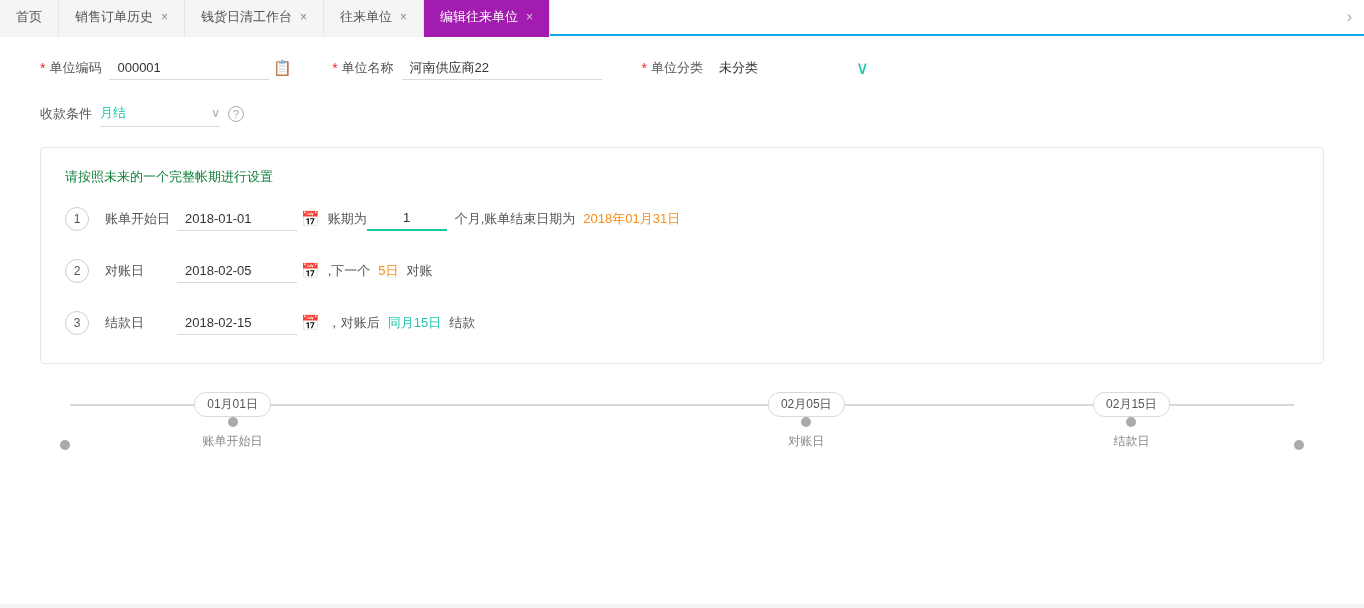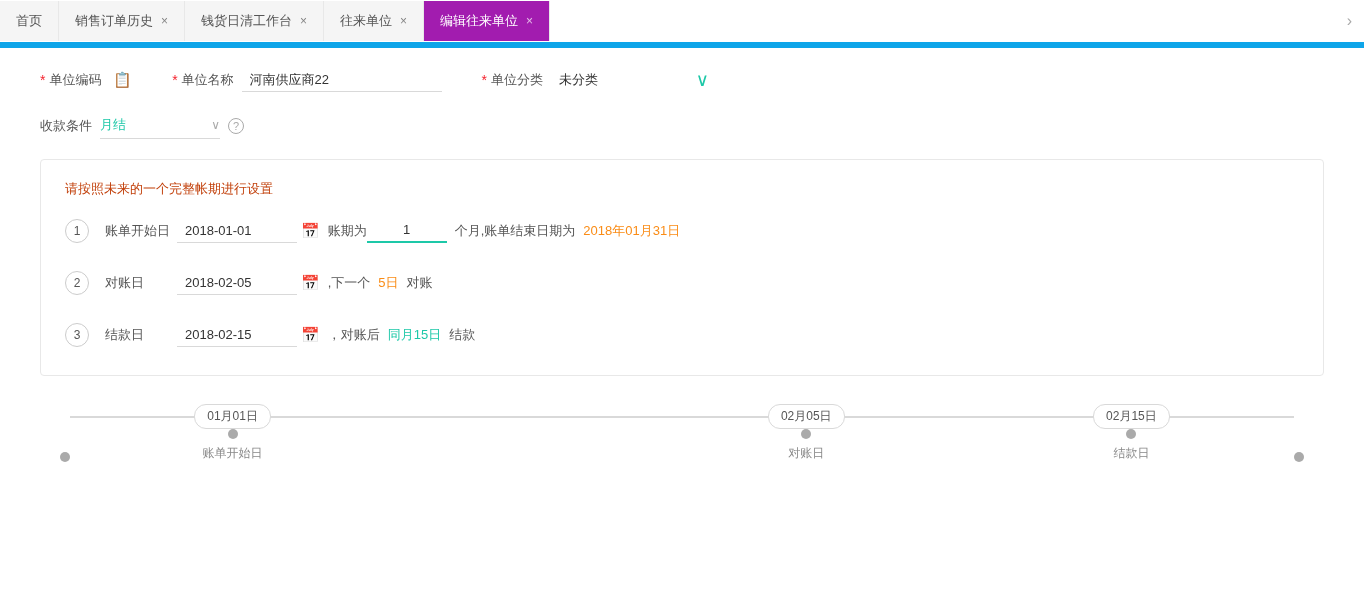--- a/index.html
+++ b/index.html
@@ -3,22 +3,22 @@
   <meta charset="utf-8">
   <style>
     * { box-sizing: border-box; margin: 0; padding: 0; }
     body { font-family: 'Microsoft YaHei', Arial, sans-serif; font-size: 14px; background: #f5f5f5; color: #333; }
 
     
     .tabs-bar {
       display: flex;
       align-items: center;
       background: #fff;
-      border-bottom: 6px solid #0ea5e9;
-      height: 48px;
+      border-bottom: 2px solid #0ea5e9;
+      height: 36px;
       padding: 0 0;
     }
     .tab-item {
       display: flex;
       align-items: center;
       padding: 0 16px;
       height: 40px;
       cursor: pointer;
       font-size: 13px;
       color: #555;
@@ -168,21 +168,21 @@
 
     
     .settings-box {
       border: 1px solid #e8e8e8;
       border-radius: 4px;
       padding: 20px 24px;
       margin-top: 8px;
     }
     .settings-title {
       font-size: 13px;
-      color: #c2410c;
+      color: #15803d;
       margin-bottom: 20px;
     }
     .setting-row {
       display: flex;
       align-items: center;
       margin-bottom: 28px;
     }
     .setting-num {
       width: 24px;
       height: 24px;
@@ -293,20 +293,21 @@
   <div class="tab-arrow">›</div>
 </div>
 
 <div class="page-content">
 
 
   <div class="form-row">
     <div class="field-group">
       <span class="required-star">*</span>
       <span class="form-label">单位编码</span>
+      <input class="form-input" type="text" value="000001" style="">
       <span class="calendar-icon-inline">📋</span>
     </div>
 
     <div class="field-group">
       <span class="required-star">*</span>
       <span class="form-label">单位名称</span>
       <input class="form-input" type="text" style="width: 200px;" value="河南供应商22">
     </div>
 
     <div class="field-group" style="align-items:center;">

